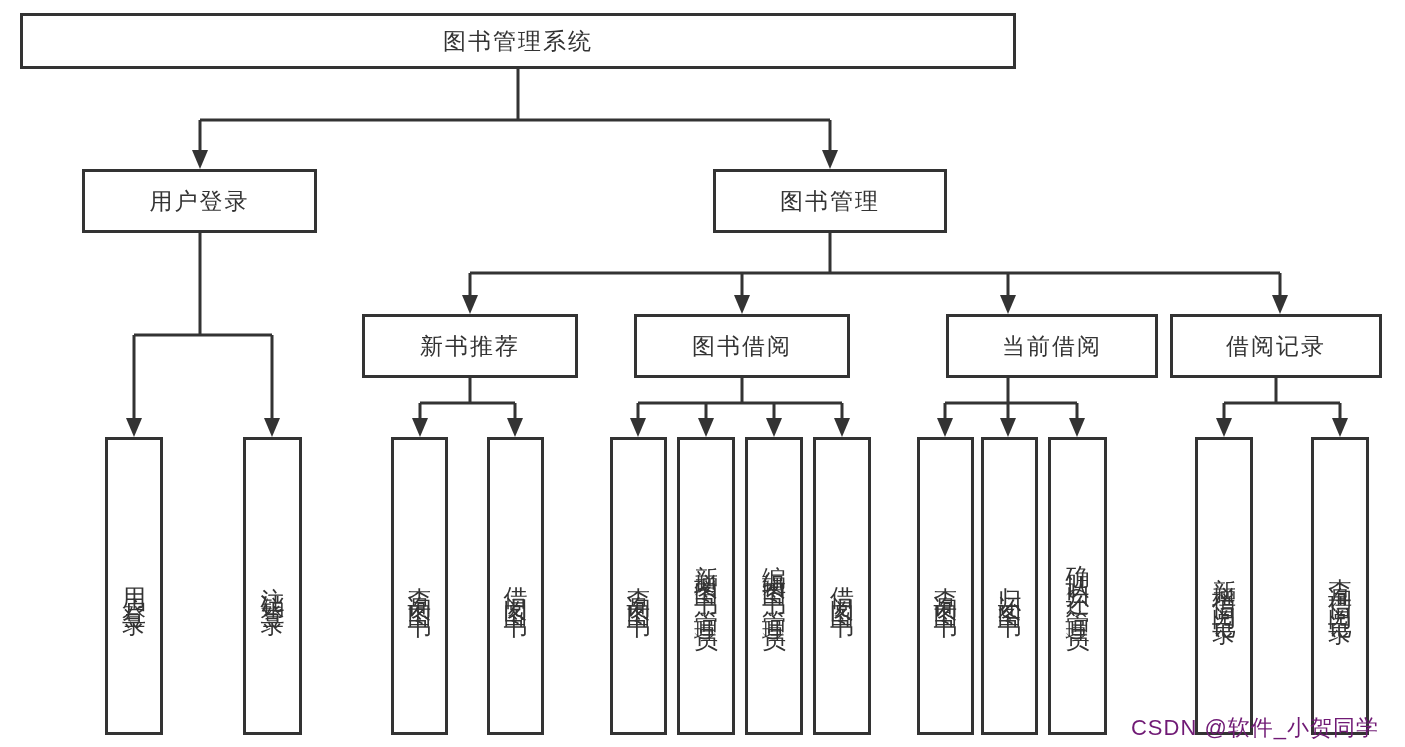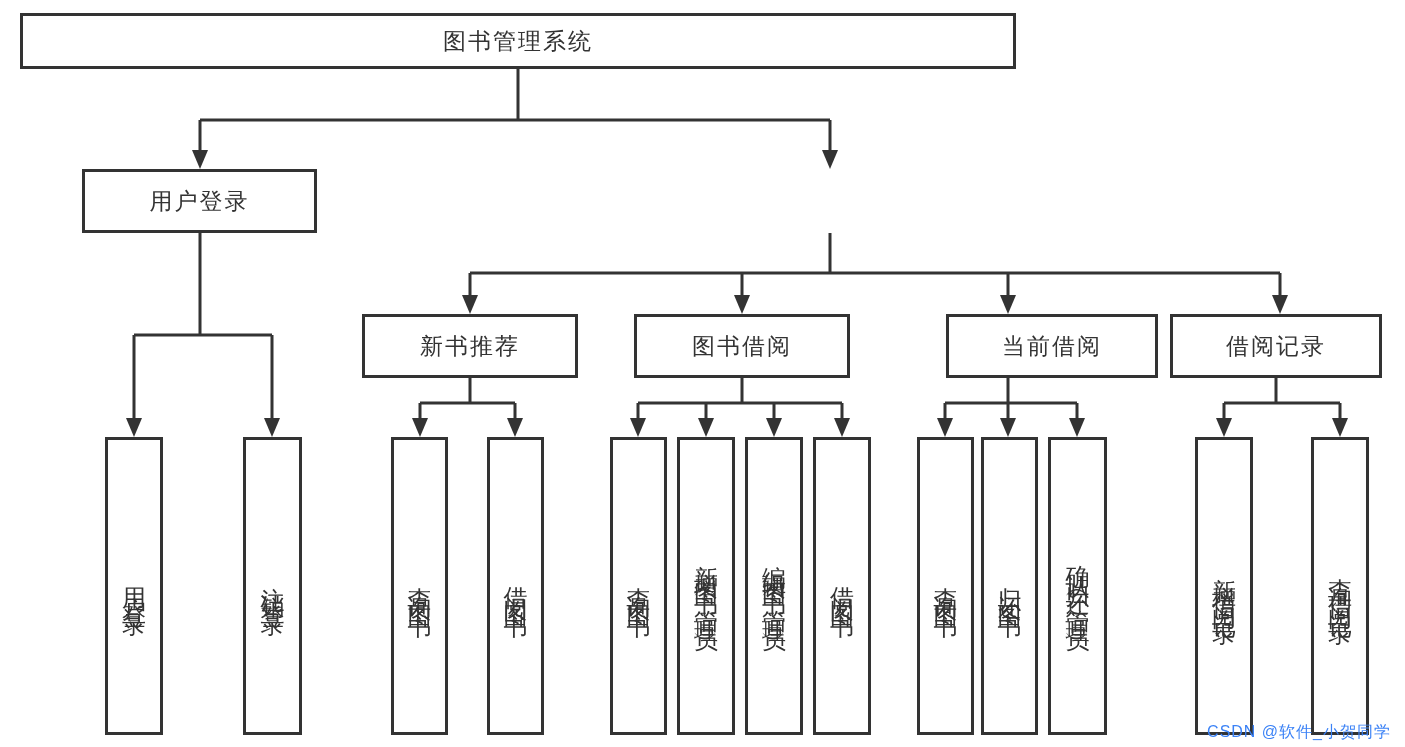--- a/index.html
+++ b/index.html
@@ -24,23 +24,23 @@
   .vtext {
     writing-mode:vertical-rl;
     text-orientation:mixed;
     font-size:24px;
     letter-spacing:9px;
     line-height:1;
     color:#333333;
   }
   .watermark {
     position:absolute;
-    right:14px; bottom:4px;
-    font-size:16px;
-    color:#3b82f6;
+    right:26px; bottom:4px;
+    font-size:22px;
+    color:#701a75;
     letter-spacing:1px;
     white-space:nowrap;
   }
 </style>
 </head>
 <body>
 
 <div id="canvas">
 
   <svg class="wires" width="1405" height="747" viewBox="0 0 1405 747">
@@ -73,20 +73,23 @@
       <polygon points="1332,418 1348,418 1340,437"></polygon>
     </g>
   </svg>
 
   <div class="box h" style="left:20px;top:13px;width:996px;height:56px">
     <span>图书管理系统</span>
   </div>
 
   <div class="box h" style="left:82px;top:169px;width:235px;height:64px">
     <span>用户登录</span>
+  </div>
+  <div class="box h" style="left:713px;top:169px;width:234px;height:64px">
+    <span>图书管理</span>
   </div>
 
   <div class="box h" style="left:362px;top:314px;width:216px;height:64px">
     <span>新书推荐</span>
   </div>
   <div class="box h" style="left:634px;top:314px;width:216px;height:64px">
     <span>图书借阅</span>
   </div>
   <div class="box h" style="left:946px;top:314px;width:212px;height:64px">
     <span>当前借阅</span>

